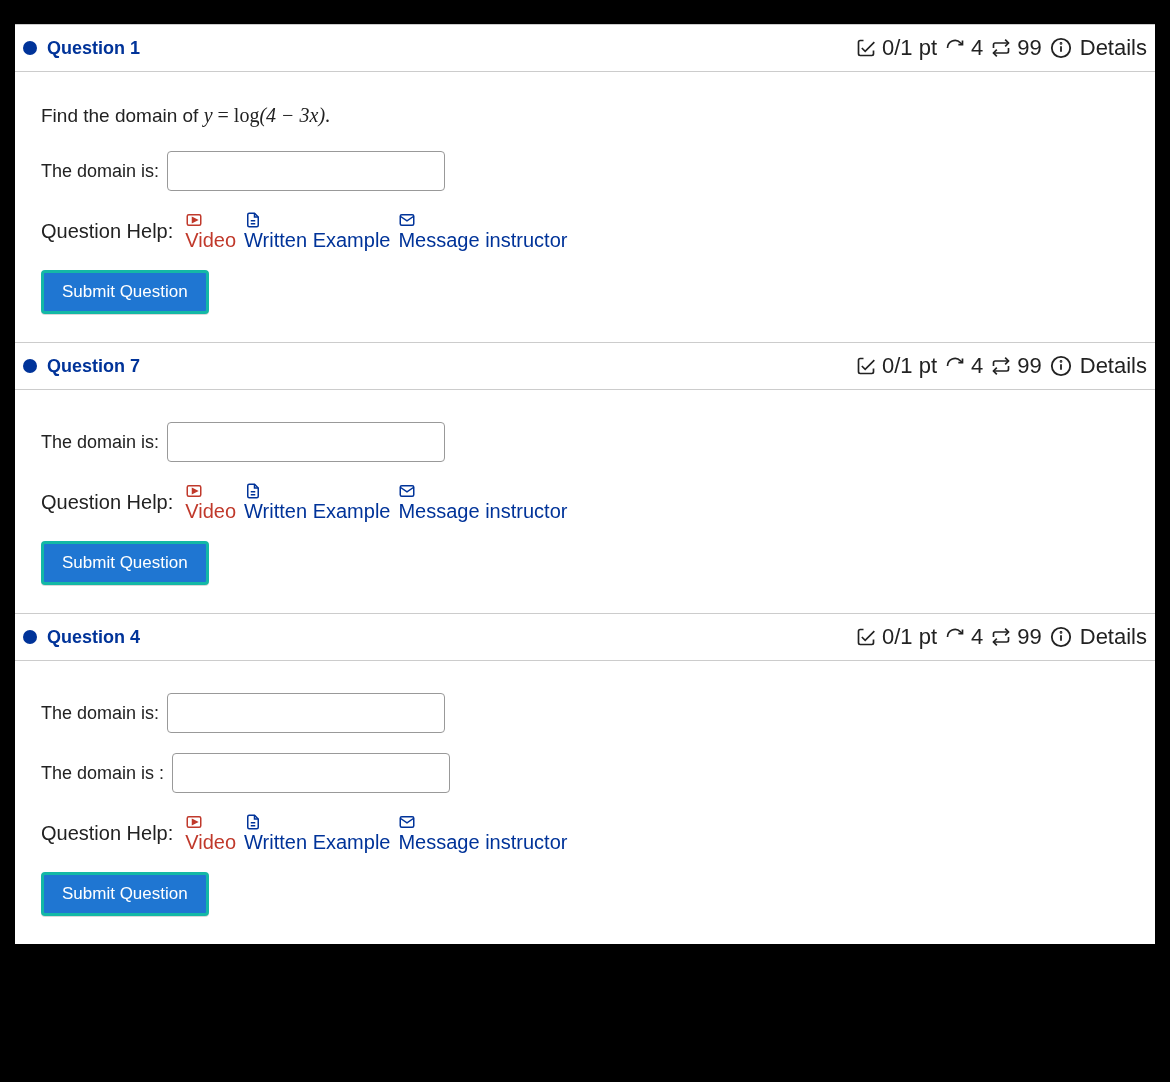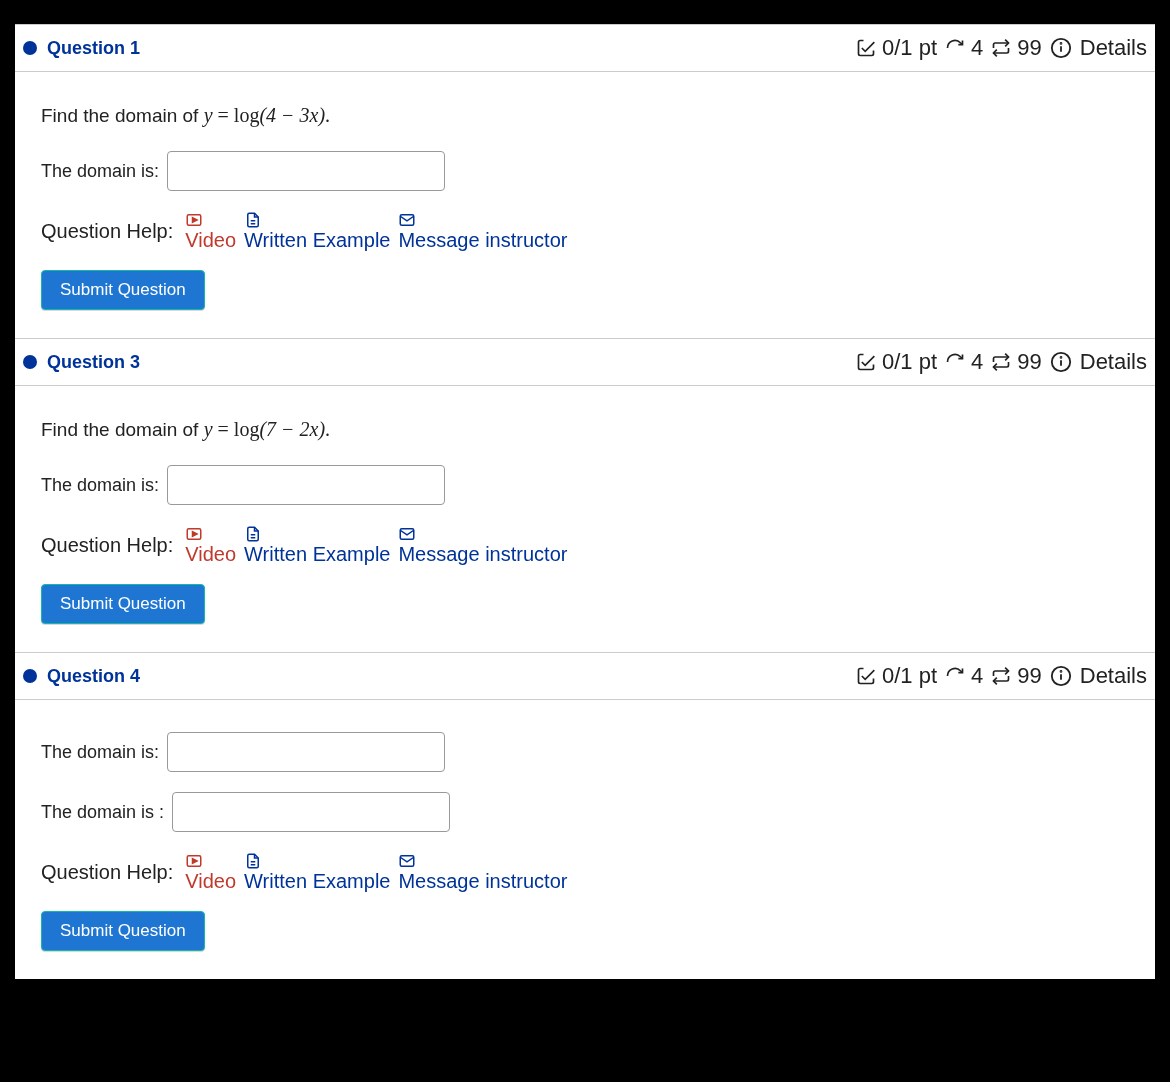--- a/index.html
+++ b/index.html
@@ -107,21 +107,21 @@
     cursor: pointer;
     display: inline-flex;
     align-items: flex-start;
     flex-direction: column;
   }
   a.help-link { text-decoration: none; }
   .red-link { color: #c0392b; }
   .submit-btn {
     background: #1f76d2;
     color: #fff;
-    border: 1px solid #14b8a6;
+    border: 3px solid #14b8a6;
     border-radius: 4px;
     padding: 9px 18px;
     font-size: 17px;
     cursor: pointer;
     box-shadow: 0 1px 0 rgba(0,0,0,0.15);
   }
   .help-label { margin-right: 4px; }
   .icon { display:inline-flex; }
   .icon svg { width: 18px; height: 18px; }
   .meta-icon svg { width: 20px; height: 20px; }
@@ -207,21 +207,21 @@
                 </svg>
               </span>
               <span>Message instructor</span>
             </a>
           </div><button class="submit-btn">Submit Question</button></div>
       </div>
       <div class="question">
         <div class="q-header">
           <div class="q-title-wrap">
             <span class="q-dot"></span>
-            <span class="q-title">Question 3</span>
+            <span class="q-title">Question 7</span>
           </div>
           <div class="q-meta">
             <span class="icon meta-icon">
               <svg viewBox="0 0 24 24" fill="none" stroke="#222" stroke-width="2">
                 <path d="M9 3H5a2 2 0 0 0-2 2v14a2 2 0 0 0 2 2h14a2 2 0 0 0 2-2v-4"></path>
                 <path d="M7 12l4 4L22 5"></path>
               </svg>
             </span>
             <span class="meta-txt">0/1 pt</span>
             <span class="icon meta-icon">
@@ -243,21 +243,21 @@
             <span class="icon info-icon">
               <svg viewBox="0 0 24 24" fill="none" stroke="#222" stroke-width="2">
                 <circle cx="12" cy="12" r="10"></circle>
                 <line x1="12" y1="10" x2="12" y2="16"></line>
                 <circle cx="12" cy="7" r="0.5" fill="#222"></circle>
               </svg>
             </span>
             <a href="#" class="details-label" style="color:#222;text-decoration:none">Details</a>
           </div>
         </div>
-        <div class="q-body"><div class="prompt"><span>Find the domain of </span><span><span class="math">y <span class="rm">=</span> <span class="rm">log</span>(7 − 2x)<span class="rm">.</span></span></span></div><div class="input-row">
+        <div class="q-body"><div class="input-row">
             <span>The domain is:</span>
             <input type="text" style="">
           </div><div class="help-row">
             <span class="help-label">Question Help:</span>
             <a href="#" class="help-link red-link">
               <span class="icon">
                 <svg viewBox="0 0 24 24" fill="none" stroke="#c0392b" stroke-width="2">
                   <rect x="3" y="5" width="18" height="14" rx="2"></rect>
                   <polygon points="10,9 16,12 10,15" fill="#c0392b"></polygon>
                 </svg>

